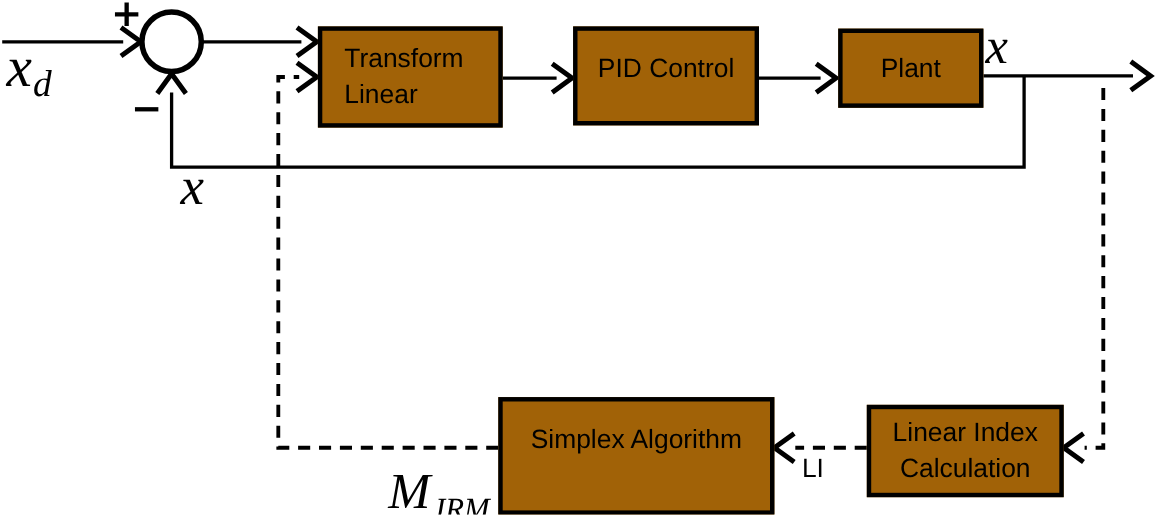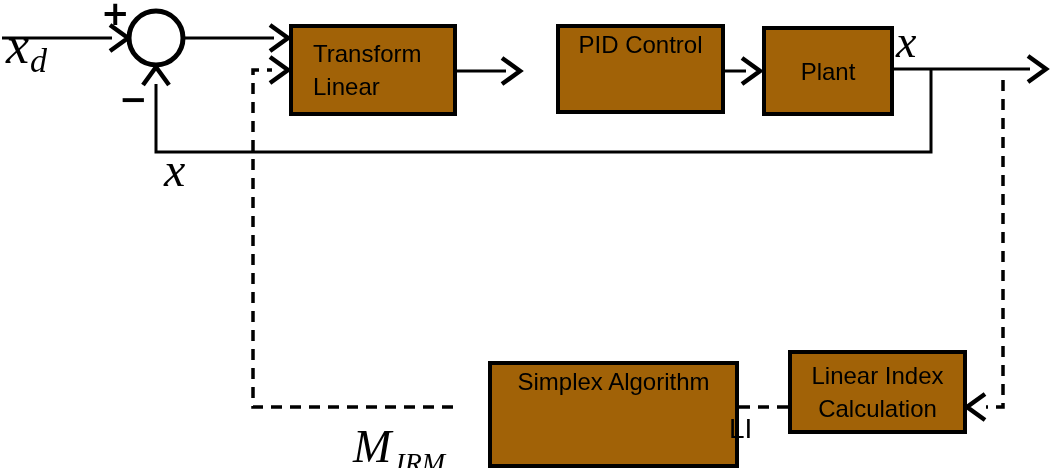--- a/index.html
+++ b/index.html
@@ -32,61 +32,60 @@
     flex-direction: column;
     align-items: center;
     justify-content: center;
     font-size: 24px;
     line-height: 33px;
     color: #000000;
     white-space: nowrap;
   }
   .block.top-anchor {
     justify-content: flex-start;
-    padding-top: 0;
-    margin-left: 35px;
+    padding-top: 18px;
   }
   .block.left-anchor {
     align-items: flex-start;
     padding-left: 20px;
   }
   .blk-transform { left: 289px; top: 24px;  width: 168px; height: 92px; }
   .blk-pid       { left: 521px; top: 24px;  width: 169px; height: 90px; }
-  .blk-plant     { left: 762px; top: 26px;  width: 132px; height: 90px; }
+  .blk-plant     { left: 762px; top: 26px;  width: 132px; height: 72px; }
   .blk-simplex   { left: 453px; top: 361px; width: 251px; height: 107px; }
-  .blk-linear    { left: 788px; top: 350px; width: 179px; height: 84px; text-align: center; }
+  .blk-linear    { left: 788px; top: 368px; width: 179px; height: 84px; text-align: center; }
 
   .sign {
     position: absolute;
     font-family: "DejaVu Sans", sans-serif;
     font-weight: bold;
     font-size: 34px;
     line-height: 34px;
   }
   .sign-plus  { left: 101px; top: -4px; }
   .sign-minus { left: 119px; top: 82px; }
 
   .mathlabel {
     position: absolute;
     font-family: "Liberation Serif", serif;
     font-style: italic;
     line-height: 1;
     white-space: nowrap;
   }
-  .lbl-input    { left: 6px;   top: 20px;  font-size: 52px; }
+  .lbl-input    { left: 6px;   top: 36px;  font-size: 52px; }
   .lbl-input .msub  { font-size: 34px; position: relative; top: 9px;  margin-left: 1px; }
   .lbl-feedback { left: 164px; top: 146px; font-size: 48px; }
   .lbl-output   { left: 896px; top: 19px;  font-size: 46px; }
   .lbl-matrix   { left: 353px; top: 424px; font-size: 46px; }
   .lbl-matrix .msub { font-size: 28px; position: relative; top: 10px; margin-left: 1px; }
   .lbl-li {
     position: absolute;
     left: 729px; top: 415px;
     font-family: "Liberation Sans", sans-serif;
-    font-size: 28px;
+    font-size: 24px;
     line-height: 1;
   }
 </style>
 </head>
 <body>
 
 <div class="stage">
 
   <svg class="wires" viewBox="0 0 1050 468" xmlns="http://www.w3.org/2000/svg" fill="none" stroke="#000000">
 

